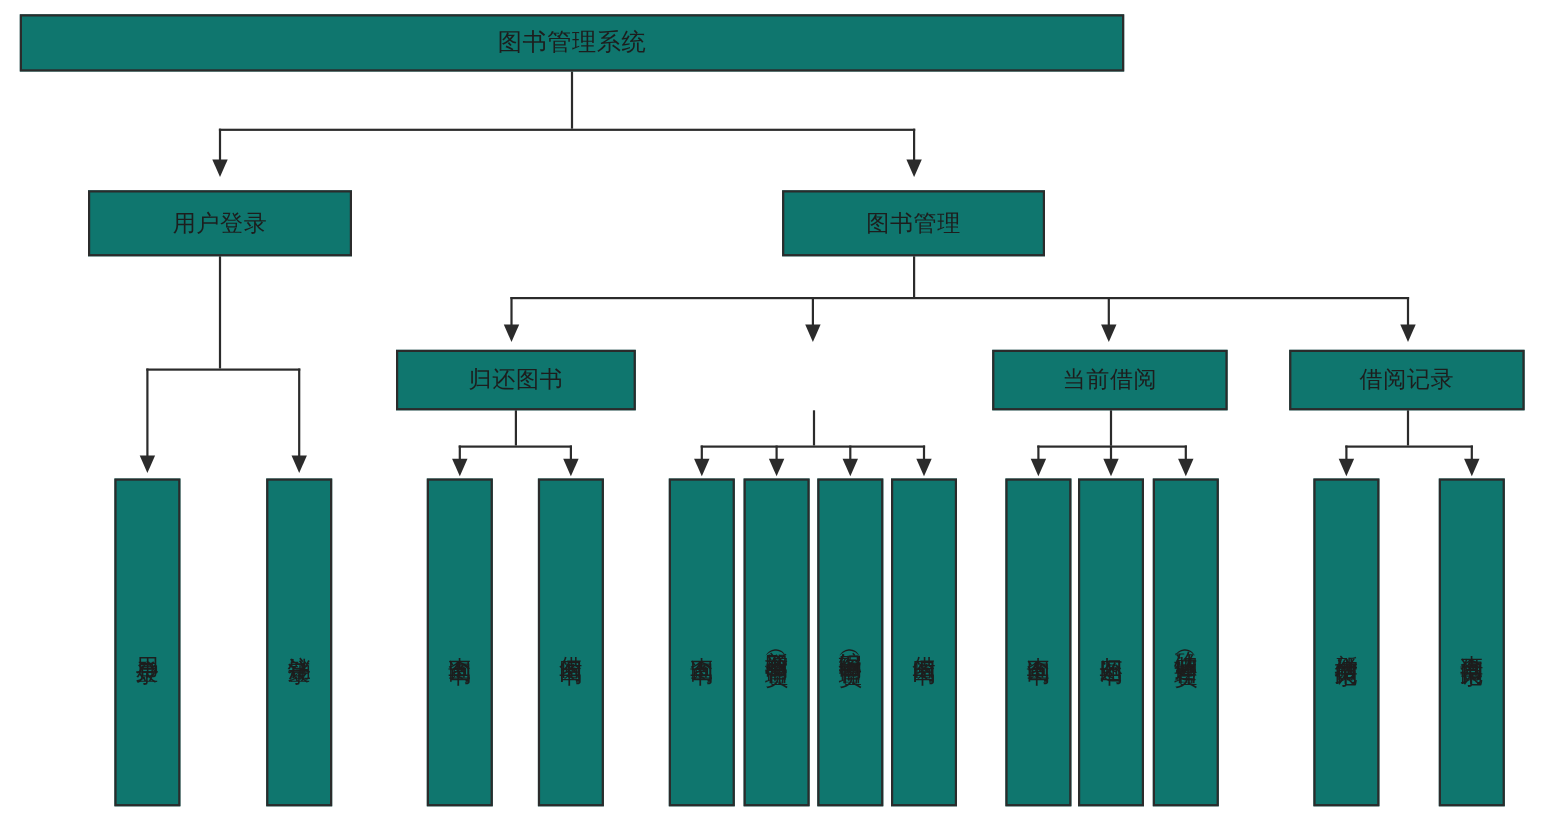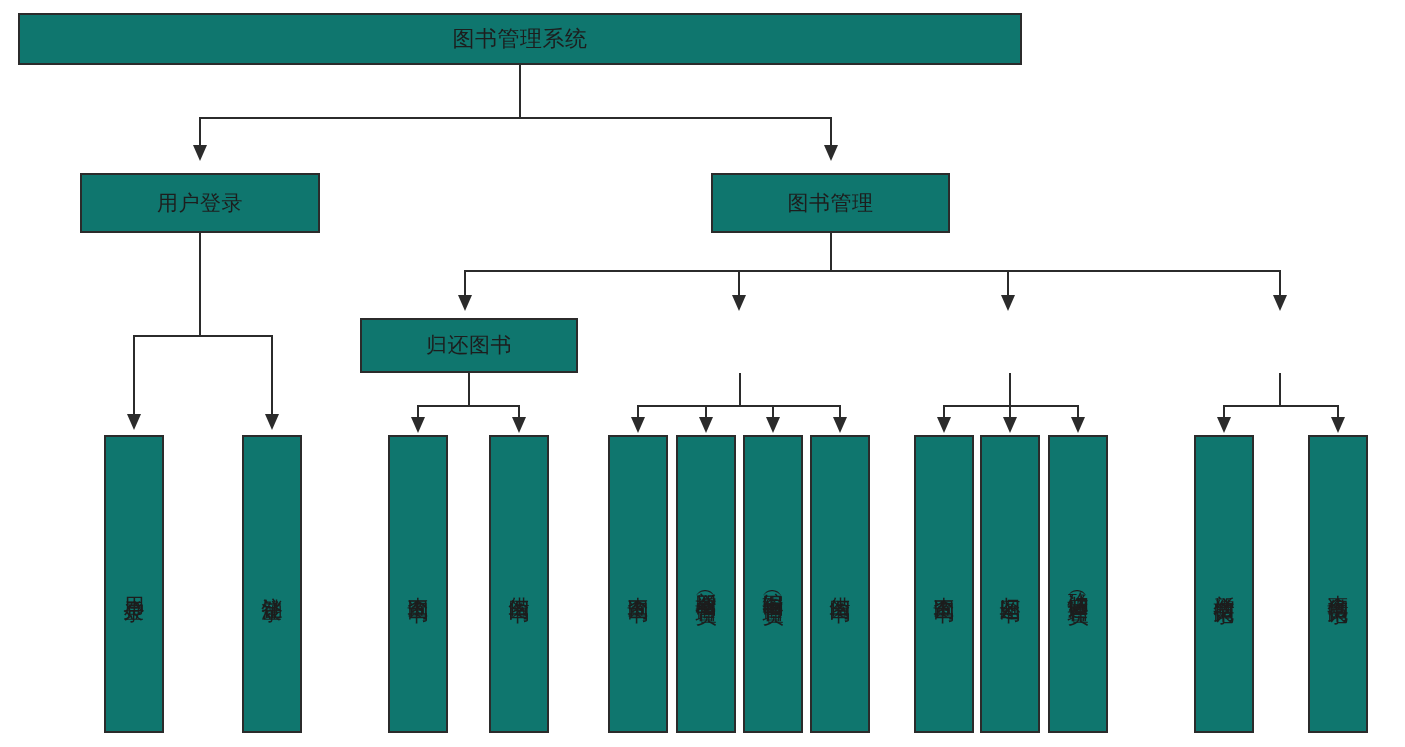--- a/index.html
+++ b/index.html
@@ -118,20 +118,26 @@
   <div class="ln v" style="left:738px; top:270px; width:2px; height:27px;"></div>
   <div class="arrow" style="left:732px; top:295px;"></div>
   <div class="ln v" style="left:1007px; top:270px; width:2px; height:27px;"></div>
   <div class="arrow" style="left:1001px; top:295px;"></div>
   <div class="ln v" style="left:1279px; top:270px; width:2px; height:27px;"></div>
   <div class="arrow" style="left:1273px; top:295px;"></div>
 
   <div class="node horiz" style="left:360px; top:318px; width:218px; height:55px;">
     <span class="lbl">归还图书</span>
   </div>
+  <div class="node horiz" style="left:902px; top:318px; width:214px; height:55px;">
+    <span class="lbl">当前借阅</span>
+  </div>
+  <div class="node horiz" style="left:1172px; top:318px; width:214px; height:55px;">
+    <span class="lbl">借阅记录</span>
+  </div>
 
   <div class="ln v" style="left:468px; top:373px; width:2px; height:32px;"></div>
   <div class="ln h" style="left:417px; top:405px; width:103px; height:2px;"></div>
   <div class="ln v" style="left:417px; top:405px; width:2px; height:14px;"></div>
   <div class="arrow" style="left:411px; top:417px;"></div>
   <div class="ln v" style="left:518px; top:405px; width:2px; height:14px;"></div>
   <div class="arrow" style="left:512px; top:417px;"></div>
 
   <div class="ln v" style="left:739px; top:373px; width:2px; height:32px;"></div>
   <div class="ln h" style="left:637px; top:405px; width:204px; height:2px;"></div>

